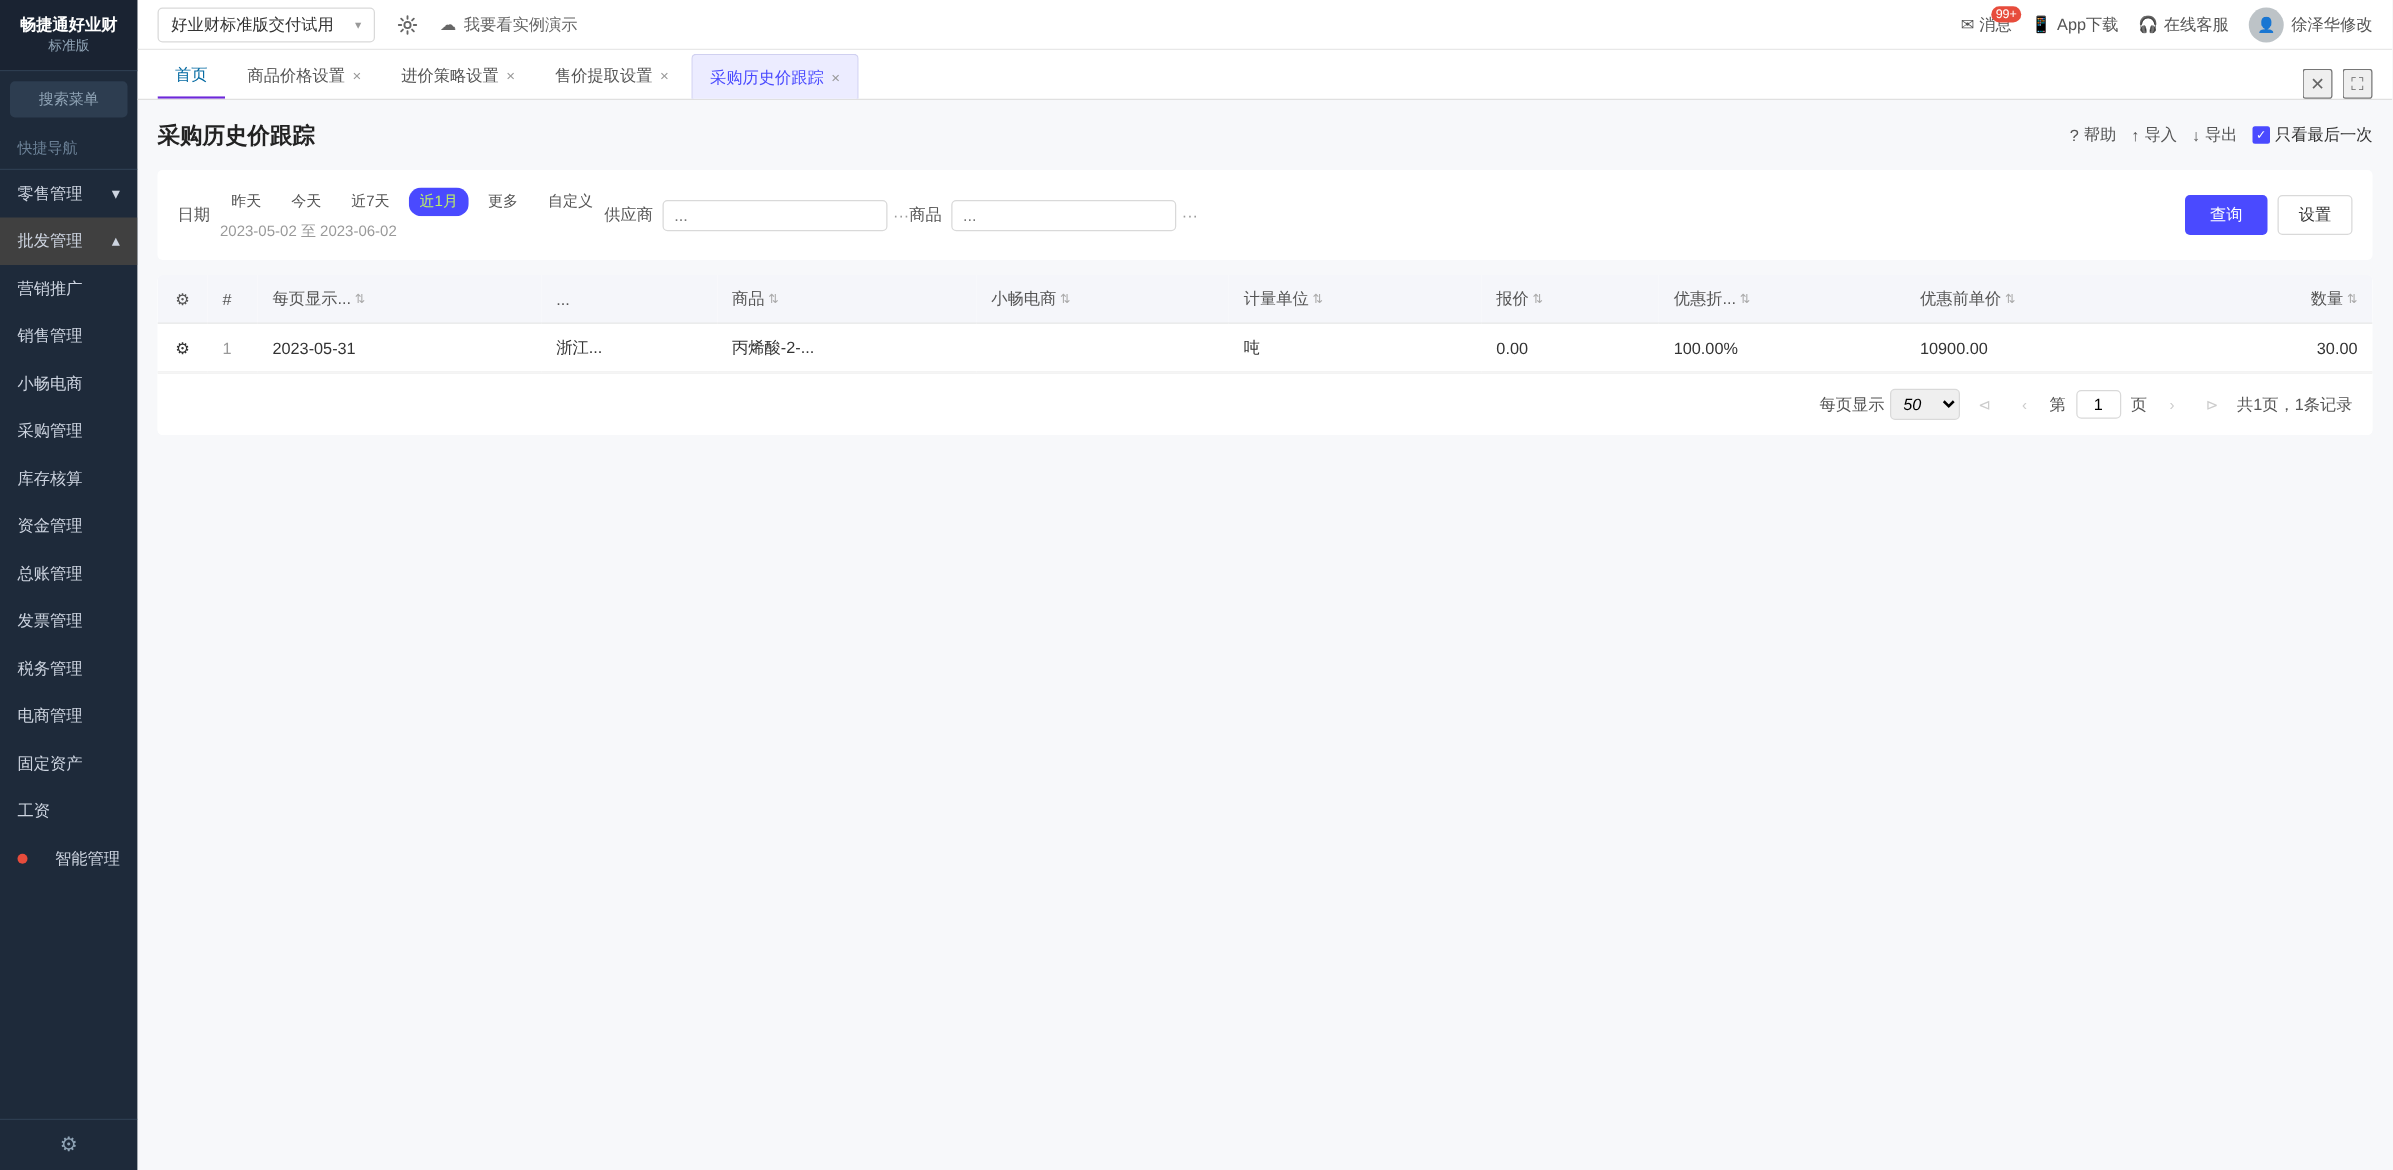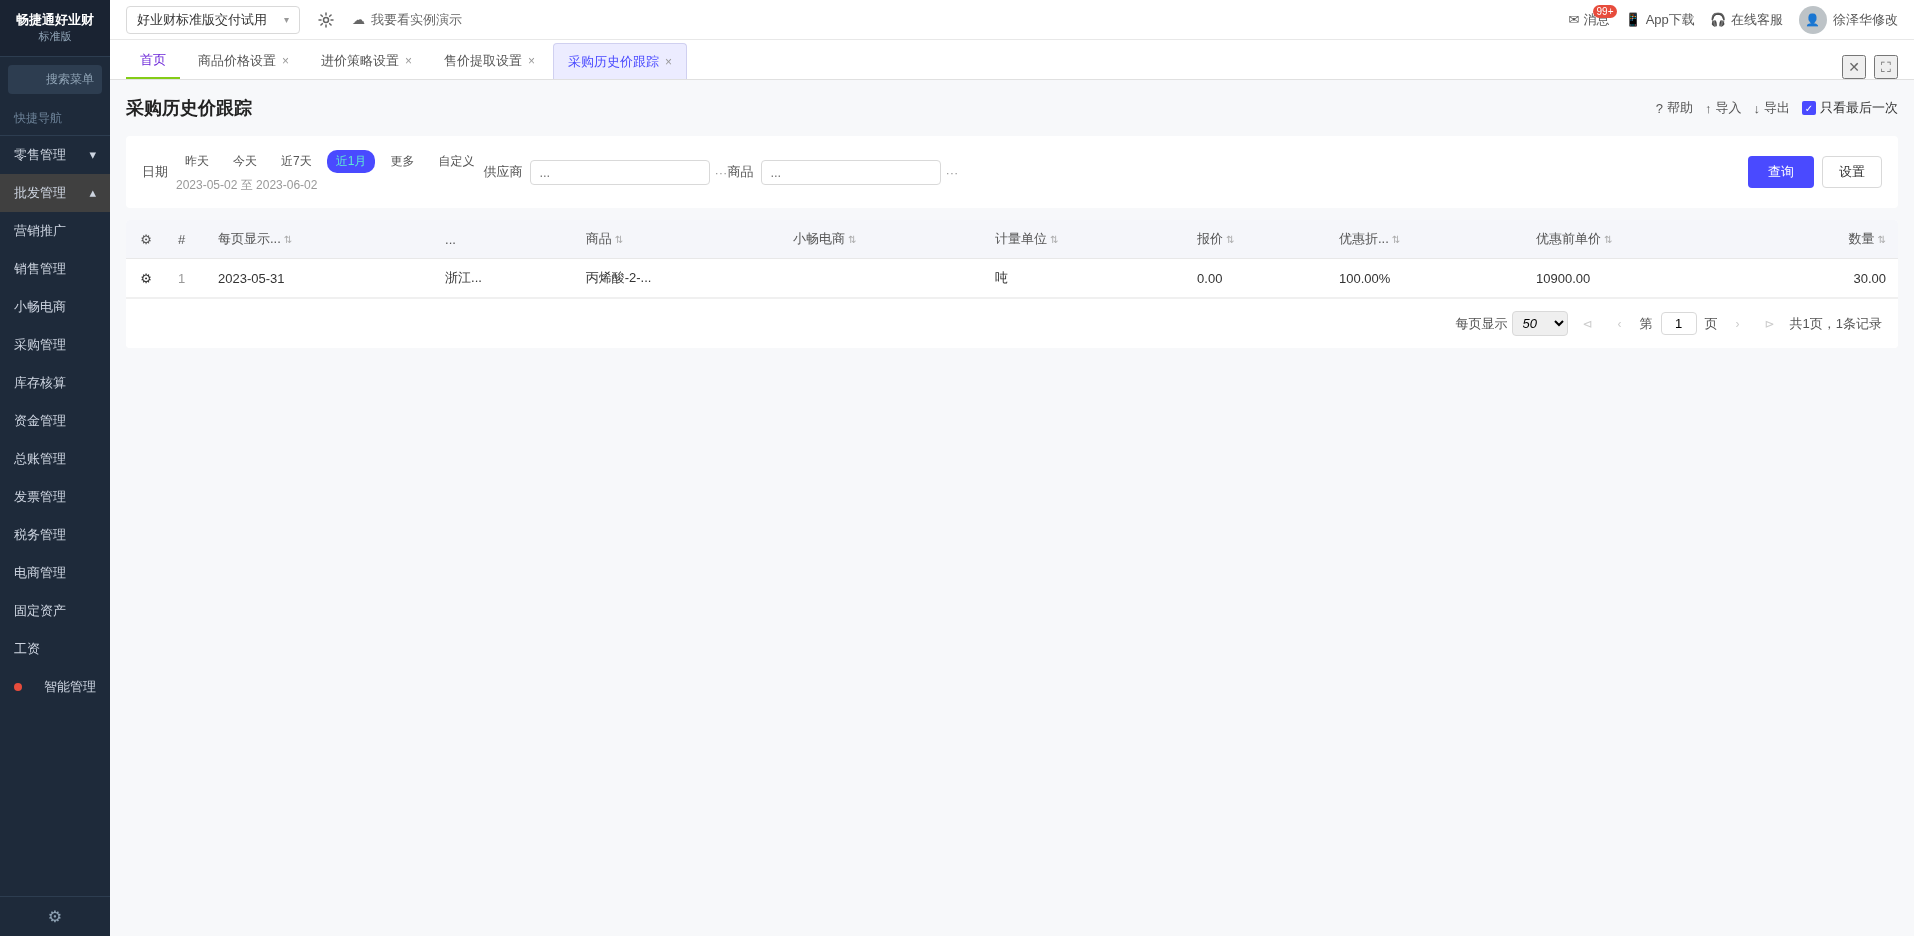--- a/index.html
+++ b/index.html
@@ -2,21 +2,21 @@
 <html><head>
   <meta charset="utf-8">
   <style>
     * { box-sizing: border-box; margin: 0; padding: 0; }
     body { font-family: "Microsoft YaHei", "PingFang SC", sans-serif; font-size: 13px; background: #f5f5f5; color: #333; display: flex; height: 936px; overflow: hidden; }
 
     
     .sidebar { width: 110px; background: #1e2a3a; color: #cdd4e0; display: flex; flex-direction: column; flex-shrink: 0; height: 100%; overflow-y: auto; }
     .sidebar-logo { padding: 12px 8px; background: #1a2332; display: flex; flex-direction: column; align-items: center; border-bottom: 1px solid #2d3d50; }
     .sidebar-search { padding: 8px; }
-    .sidebar-search-btn { width: 100%; background: #2d3d50; border: none; color: #8fa3b5; padding: 6px 8px; border-radius: 4px; cursor: pointer; font-size: 12px; text-align: right; }
+    .sidebar-search-btn { width: 100%; background: #2d3d50; border: none; color: #8fa3b5; padding: 6px 8px; border-radius: 4px; cursor: pointer; font-size: 12px; text-align: center; }
     .sidebar-section { border-top: 1px solid #2d3d50; }
     .sidebar-bottom { margin-top: auto; padding: 10px; border-top: 1px solid #2d3d50; display: flex; justify-content: center; }
 
     
     .main { flex: 1; display: flex; flex-direction: column; overflow: hidden; }
 
     
     .topbar { height: 40px; background: #fff; border-bottom: 1px solid #e8e8e8; display: flex; align-items: center; padding: 0 16px; gap: 12px; flex-shrink: 0; }
     .topbar-select { display: flex; align-items: center; gap: 17px; border: 1px solid #d9d9d9; border-radius: 4px; padding: 4px 10px; background: #fff; cursor: pointer; font-size: 13px; color: #333; }
     .topbar-select .arrow { color: #999; font-size: 10px; }
@@ -25,21 +25,21 @@
     .topbar-right { margin-left: auto; display: flex; align-items: center; gap: 16px; }
     .topbar-right-item { display: flex; align-items: center; gap: 4px; cursor: pointer; color: #555; font-size: 13px; position: relative; }
     .badge { background: #e74c3c; color: #fff; font-size: 10px; padding: 1px 4px; border-radius: 8px; position: absolute; top: -6px; right: -8px; }
     .topbar-avatar { width: 28px; height: 28px; background: #bdc3c7; border-radius: 50%; display: flex; align-items: center; justify-content: center; color: #fff; font-size: 12px; }
 
     
     .tabs { height: 40px; background: #fff; border-bottom: 1px solid #e0e0e0; display: flex; align-items: flex-end; padding: 0 16px; flex-shrink: 0; }
     .tab { height: 36px; padding: 0 14px; display: flex; align-items: center; gap: 6px; cursor: pointer; font-size: 13px; color: #555; border-top-left-radius: 4px; border-top-right-radius: 4px; white-space: nowrap; }
     .tab.active { background: #ececff; color: #4a4aff; border: 1px solid #d0d0f0; border-bottom: none; }
     .tab .close-icon { font-size: 12px; color: #999; cursor: pointer; }
-    .tab.home { color: #6d28d9; font-weight: 500; border-bottom: 2px solid #84cc16; }
+    .tab.home { color: #0369a1; font-weight: 500; border-bottom: 2px solid #6d28d9; }
     .tab-window-controls { margin-left: auto; display: flex; gap: 8px; align-items: center; }
     .tab-ctrl-btn { width: 24px; height: 24px; display: flex; align-items: center; justify-content: center; cursor: pointer; color: #666; font-size: 14px; }
 
     
     .page-content { flex: 1; background: #f7f8fa; overflow-y: auto; padding: 16px; }
 
     
     .page-header { display: flex; align-items: center; justify-content: space-between; margin-bottom: 16px; }
     .page-title { font-size: 18px; font-weight: 600; color: #222; }
     .page-actions { display: flex; align-items: center; gap: 12px; }
@@ -47,21 +47,21 @@
     .only-last-checkbox { display: flex; align-items: center; gap: 4px; font-size: 13px; color: #333; }
     .checkbox-blue { width: 14px; height: 14px; background: #4a4aff; border-radius: 2px; display: inline-flex; align-items: center; justify-content: center; color: #fff; font-size: 10px; }
 
     
     .filter-area { background: #fff; border-radius: 4px; padding: 14px 16px; margin-bottom: 12px; }
     .filter-row { display: flex; align-items: center; }
     .filter-item { display: flex; align-items: center; gap: 8px; }
     .filter-label { color: #555; font-size: 13px; white-space: nowrap; }
     .date-options { display: flex; gap: 6px; align-items: center; }
     .date-btn { padding: 2px 8px; border-radius: 10px; cursor: pointer; font-size: 12px; color: #555; border: 1px solid transparent; }
-    .date-btn.active { background: #4a4aff; color: #5eead4; }
+    .date-btn.active { background: #4a4aff; color: #bef264; }
     .date-range { font-size: 12px; color: #999; margin-top: 4px; }
     .filter-input-wrap { display: flex; align-items: center; gap: 4px; }
     .filter-input { border: 1px solid #d9d9d9; border-radius: 4px; padding: 4px 8px; font-size: 13px; color: #333; width: 180px; background: #fff; outline: none; }
     .filter-more { color: #999; cursor: pointer; font-size: 13px; }
     .filter-actions { margin-left: auto; display: flex; gap: 8px; }
     .btn-primary { background: #4a4aff; color: #fff; border: none; padding: 6px 20px; border-radius: 4px; cursor: pointer; font-size: 13px; }
     .btn-secondary { background: #fff; color: #333; border: 1px solid #d9d9d9; padding: 6px 16px; border-radius: 4px; cursor: pointer; font-size: 13px; }
 
     
     .table-wrap { background: #fff; border-radius: 4px; overflow: hidden; }

